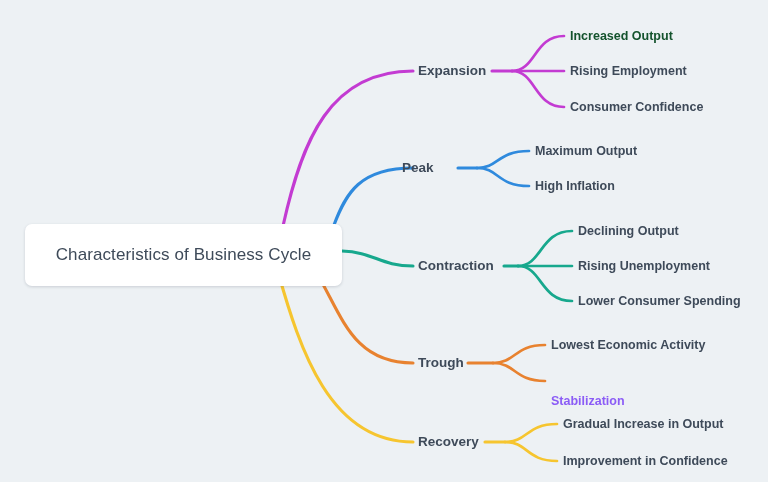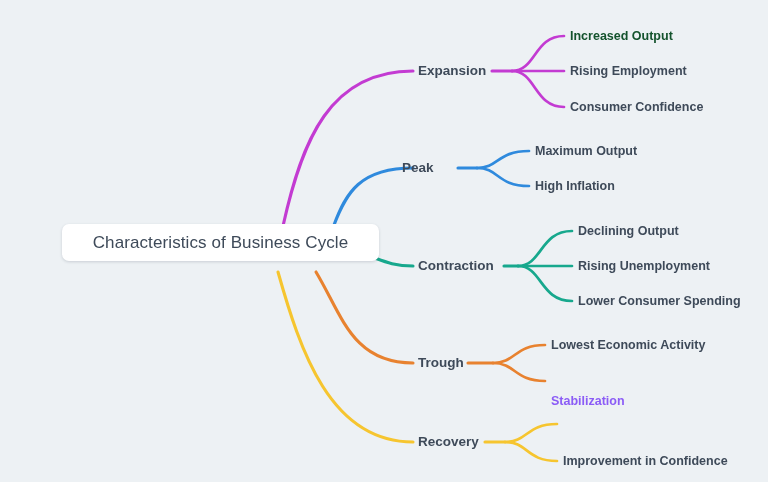--- a/index.html
+++ b/index.html
@@ -12,31 +12,30 @@
   .stage{
     position:relative;
     width:768px;height:482px;
   }
   svg.links{
     position:absolute;left:0;top:0;
   }
   .root-node{
     position:absolute;
     left:25px;top:224px;
-    width:317px;height:37px;
+    width:317px;height:62px;
     background:#ffffff;
     border-radius:7px;
     box-shadow:0 1px 3px rgba(40,50,70,0.18);
     display:flex;align-items:center;justify-content:center;
     font-size:17px;
     font-weight:500;
     color:#3e4a59;
     letter-spacing:0.1px;
     white-space:nowrap;
-    margin-left:37px;
   }
   .branch-label{
     position:absolute;
     transform:translateY(-50%);
     font-size:13.5px;
     font-weight:600;
     color:#3e4a59;
     white-space:nowrap;
     line-height:1;
   }
@@ -110,15 +109,16 @@
   <div class="leaf-label" style="left: 535px; top: 151px; color: rgb(62, 74, 89);">Maximum Output</div>
   <div class="leaf-label" style="left: 535px; top: 186px; color: rgb(62, 74, 89);">High Inflation</div>
 
   <div class="leaf-label" style="left: 578px; top: 231px; color: rgb(62, 74, 89);">Declining Output</div>
   <div class="leaf-label" style="left: 578px; top: 266px; color: rgb(62, 74, 89);">Rising Unemployment</div>
   <div class="leaf-label" style="left: 578px; top: 301px; color: rgb(62, 74, 89);">Lower Consumer Spending</div>
 
   <div class="leaf-label" style="left: 551px; top: 345px; color: rgb(62, 74, 89);">Lowest Economic Activity</div>
   <div class="leaf-label" style="left: 551px; top: 381px; color: #8b5cf6; margin-top: 20px;">Stabilization</div>
 
+  <div class="leaf-label" style="left: 563px; top: 424px; color: rgb(62, 74, 89);">Gradual Increase in Output</div>
   <div class="leaf-label" style="left: 563px; top: 461px; color: rgb(62, 74, 89);">Improvement in Confidence</div>
 
 </div>
 
 </body></html>

